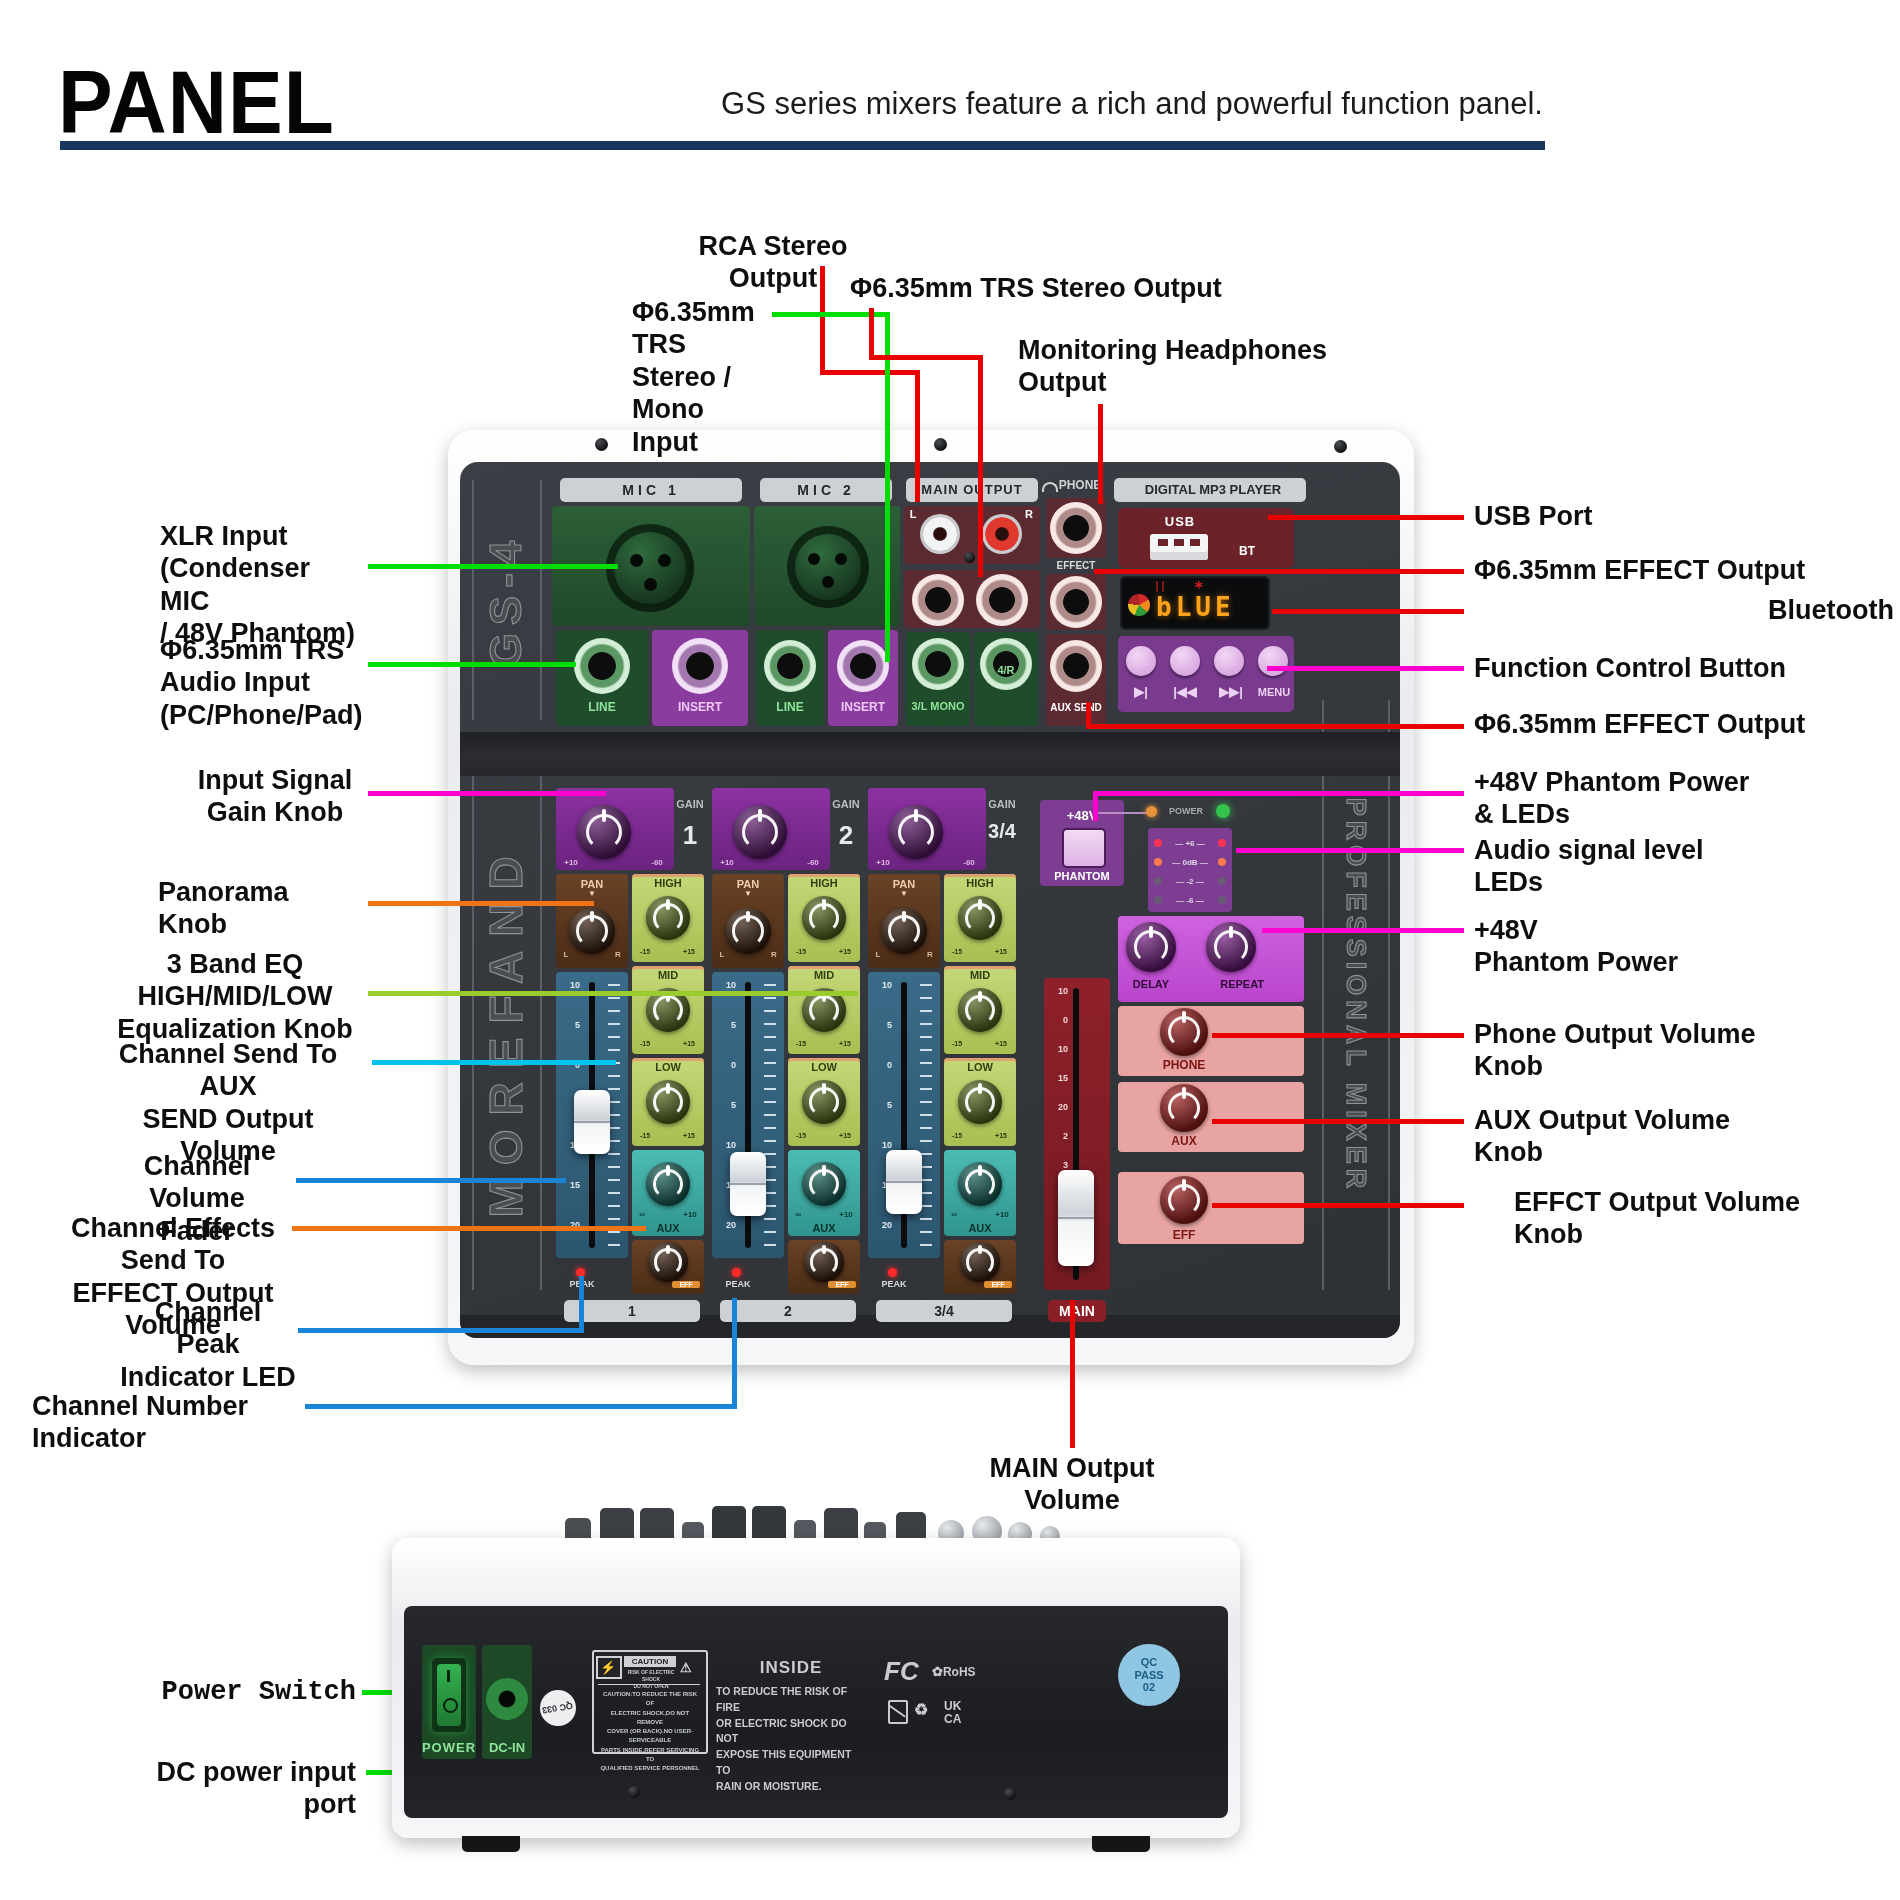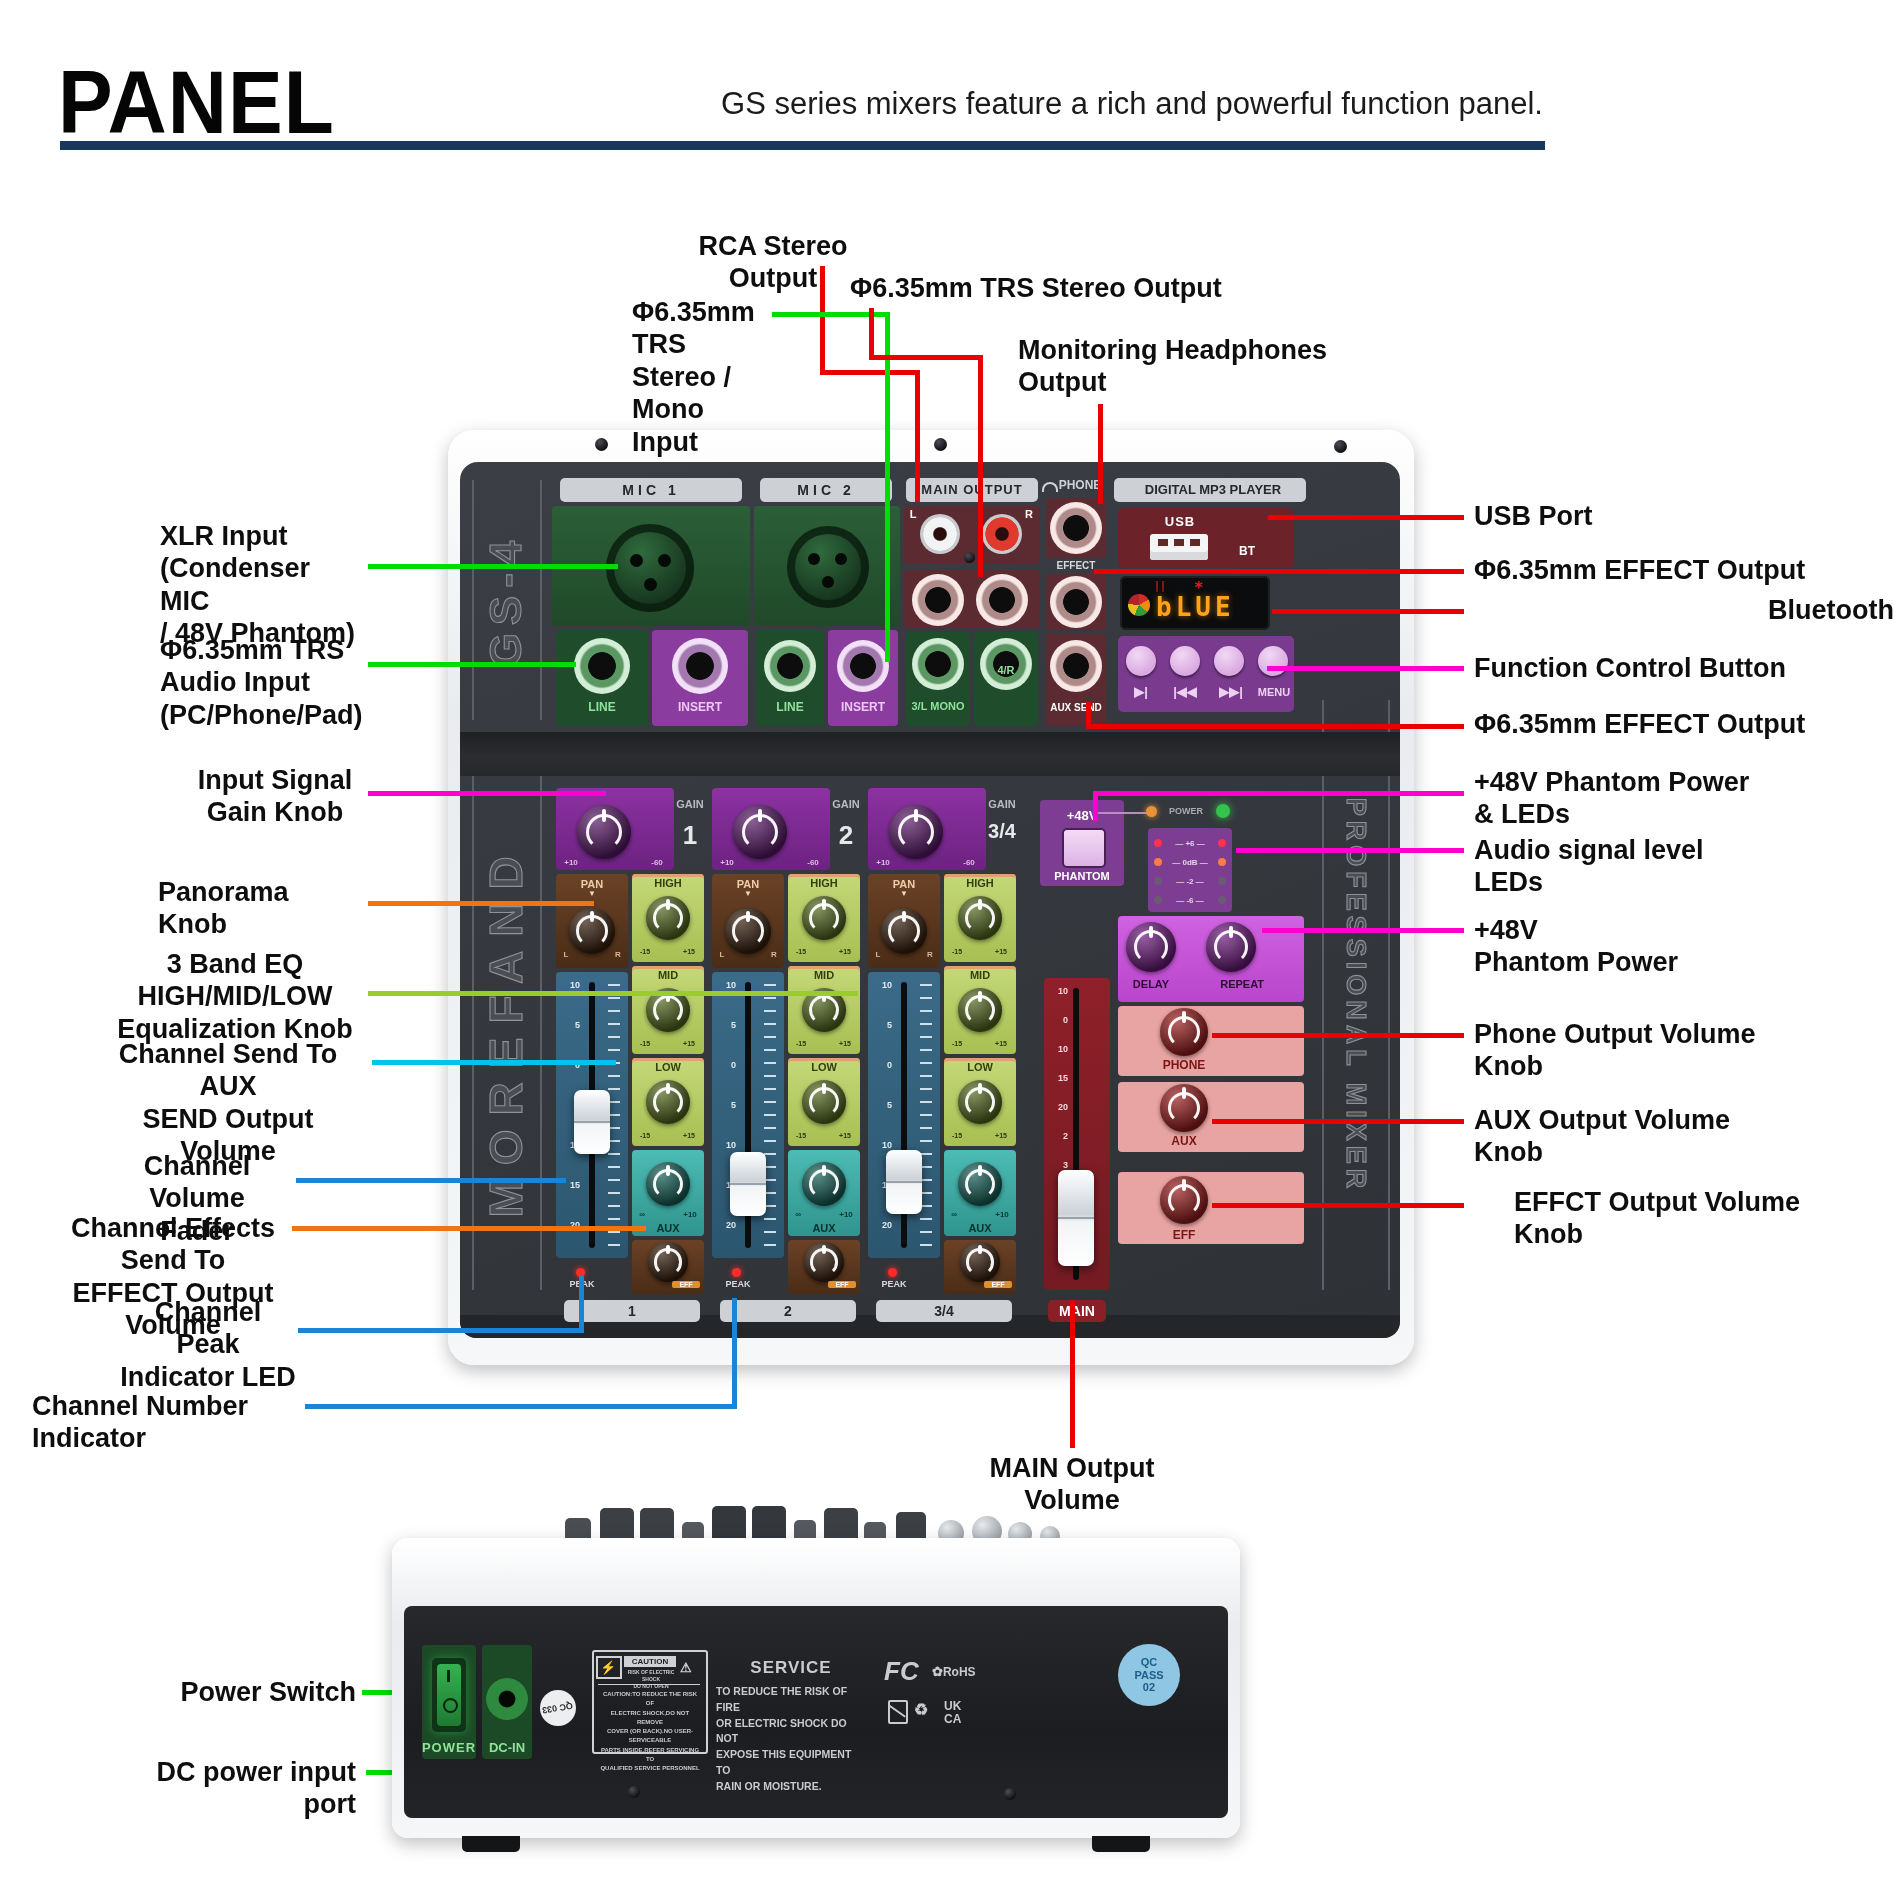--- a/index.html
+++ b/index.html
@@ -461,21 +461,21 @@
   <div class="callout c-center" style="left:92px;top:1038px;width:272px;">Channel Send To AUX
 SEND Output Volume</div>
   <div class="callout c-center" style="left:102px;top:1150px;width:190px;">Channel Volume
 Fader</div>
   <div class="callout c-center" style="left:56px;top:1212px;width:234px;">Channel Effects Send To
 EFFECT Output Volume</div>
   <div class="callout c-center" style="left:120px;top:1296px;width:176px;">Channel Peak
 Indicator LED</div>
   <div class="callout" style="left:32px;top:1390px;width:272px;">Channel Number Indicator</div>
   <div class="callout c-center" style="left:950px;top:1452px;width:244px;">MAIN Output Volume</div>
-  <div class="callout c-right" style="left:160px;top:1676px;width:196px;">Power Switch</div>
+  <div class="callout c-right" style="left:160px;top:1676px;width:196px;font-family:Liberation Mono, monospace;">Power Switch</div>
   <div class="callout c-right" style="left:104px;top:1756px;width:252px;">DC power input port</div>
 
   <div id="rearshapes" class="abs" style="left:0;top:0;width:1900px;height:1900px;">
       <div class="rear-shape" style="left: 565px; top: 1518px; width: 26px; height: 30px; background: rgb(74, 77, 82);"></div>
       <div class="rear-shape" style="left: 600px; top: 1508px; width: 34px; height: 40px; background: rgb(60, 63, 68);"></div>
       <div class="rear-shape" style="left: 640px; top: 1508px; width: 34px; height: 40px; background: rgb(60, 63, 68);"></div>
       <div class="rear-shape" style="left: 682px; top: 1522px; width: 22px; height: 26px; background: rgb(85, 88, 94);"></div>
       <div class="rear-shape" style="left: 712px; top: 1506px; width: 34px; height: 42px; background: rgb(52, 55, 60);"></div>
       <div class="rear-shape" style="left: 752px; top: 1506px; width: 34px; height: 42px; background: rgb(52, 55, 60);"></div>
       <div class="rear-shape" style="left: 794px; top: 1520px; width: 22px; height: 28px; background: rgb(85, 88, 94);"></div>
@@ -518,21 +518,21 @@
     <div class="wtxt" style="left:24px;top:17px;width:66px;font-size:5px;text-align:center;line-height:1.4;">RISK OF ELECTRIC SHOCK
 DO NOT OPEN</div>
     <div class="abs" style="left:4px;top:32px;width:102px;height:1px;background:#cfd1d4;"></div>
     <div class="wtxt" style="left:4px;top:38px;width:104px;font-size:6px;text-align:center;line-height:1.55;">CAUTION:TO REDUCE THE RISK OF
 ELECTRIC SHOCK,DO NOT REMOVE
 COVER (OR BACK).NO USER-SERVICEABLE
 PARTS INSIDE.REFER SERVICING TO
 QUALIFIED SERVICE PERSONNEL</div>
   </div>
 
-  <div class="wtxt" style="left:716px;top:1658px;width:150px;font-size:17px;text-align:center;letter-spacing:1px;">SERVICE</div>
+  <div class="wtxt" style="left:716px;top:1658px;width:150px;font-size:17px;text-align:center;letter-spacing:1px;">INSIDE</div>
   <div class="wtxt" style="left:716px;top:1684px;width:150px;font-size:10.5px;line-height:1.5;">TO REDUCE THE RISK OF FIRE
 OR ELECTRIC SHOCK DO NOT
 EXPOSE THIS EQUIPMENT TO
 RAIN OR MOISTURE.</div>
 
   <div class="wtxt" style="left:884px;top:1656px;width:50px;font-size:26px;font-style:italic;">FC</div>
   <div class="abs" style="left:932px;top:1664px;width:54px;height:22px;color:#c9cbce;font-size:12px;font-weight:700;"><span style="font-size:13px;">✿</span><span>RoHS</span></div>
   <div class="abs" style="left:888px;top:1700px;width:16px;height:20px;border:2px solid #c9cbce;border-radius:2px;">
     <div class="abs" style="left:-3px;top:8px;width:20px;height:2px;background:#c9cbce;transform:rotate(35deg);"></div>
   </div>

